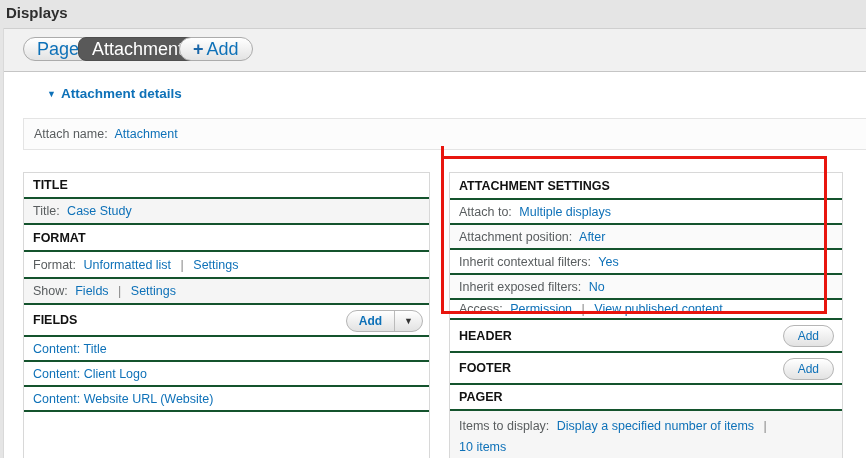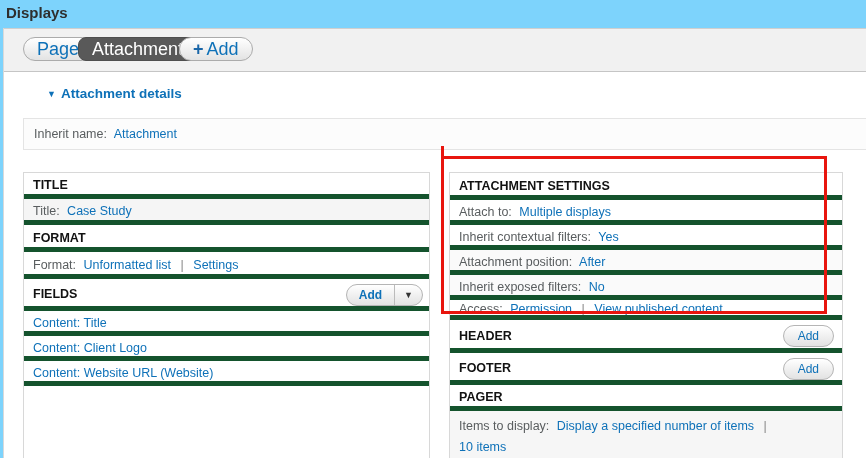--- a/index.html
+++ b/index.html
@@ -1,18 +1,18 @@
 <!DOCTYPE html>
 <html><head>
 <meta charset="utf-8">
 <style>
   * { margin:0; padding:0; box-sizing:border-box; }
   html,body { width:866px; height:458px; background:#ffffff;
     font-family:"Liberation Sans","DejaVu Sans",sans-serif; font-size:12.5px; color:#595d5f; }
-  #screen { position:relative; width:866px; height:458px; overflow:hidden; background:#7dd3fc; }
+  #screen { position:relative; width:866px; height:458px; overflow:hidden; background:#e5e5e5; }
 
   .page-title { position:absolute; left:6px; top:4px; font-size:15px; font-weight:bold; color:#2e2e2e; }
 
   .outer { position:absolute; left:3px; top:28px; width:863px; height:430px;
     border-left:1px solid #d9d9d9; background:#fff; overflow:hidden; }
 
   .toolbar { position:absolute; left:0; top:0; width:863px; height:44px; background:#f1f1f1;
     border-top:1px solid #cfcfcf; border-bottom:1px solid #c5c5c5; }
   .tb-btn { position:absolute; top:8px; height:24px; line-height:22px; padding:0 13px;
     border:1px solid #ababab; border-radius:12px; background:linear-gradient(#ffffff,#e3e3e3);
@@ -23,21 +23,21 @@
   .legend { position:absolute; left:19px; top:58px; font-size:13.5px; font-weight:bold; color:#0e71b8; cursor:pointer;margin-left:24px; }
   .legend .tri { font-size:9px; position:relative; top:-1px; margin-right:5px; }
 
   .display-name-row { position:absolute; left:19px; top:90px; width:845px; height:32px;
     border:1px solid #e4e4e4; background:#fcfcfc; line-height:30px; padding-left:10px; }
 
   .col { position:absolute; top:144px; background:#fff; border:1px solid #d8d8d8; }
   .col-left  { left:19px;  width:407px; height:291px; }
   .col-right { left:445px; width:394px; height:291px; }
 
-  .row { position:relative; width:100%; border-bottom:5px solid #14532d; padding-left:9px; overflow:hidden; white-space:nowrap; }
+  .row { position:relative; width:100%; border-bottom:2px solid #14532d; padding-left:9px; overflow:hidden; white-space:nowrap; }
   .row.hdr { font-weight:bold; color:#121212; font-size:12.5px; }
   .row.stripe { background:#f5f5f5; }
   .row.stripe-soft { background:#fafafa; }
 
   .h26 { height:26px; line-height:25px; }
   .h27 { height:27px; line-height:26px; }
   .h25 { height:25px; line-height:24px; }
   .h32 { height:32px; line-height:31px; }
   .h20 { height:20px; line-height:19px; }
   .h33 { height:33px; line-height:32px; }
@@ -73,38 +73,44 @@
       <button class="tb-btn" style="left:19px;"><span>Page</span></button>
       <button class="tb-btn active" style="left:74px;"><span>Attachment</span></button>
       <button class="tb-btn" style="left:175px;"><span class="plus">+</span><span>Add</span></button>
     </div>
 
     <div class="legend">
       <span class="tri">▼</span><span>Attachment details</span>
     </div>
 
     <div class="display-name-row">
-      <span class="lbl">Inherit name:</span>
+      <span class="lbl">Attach name:</span>
       <a class="lnk">Attachment</a>
     </div>
 
     <div class="col col-left">
       <div class="row hdr h26">
         <span>TITLE</span>
       </div>
       <div class="row h26 stripe">
         <span class="lbl">Title:</span>
         <a class="lnk">Case Study</a>
       </div>
       <div class="row hdr h27">
         <span>FORMAT</span>
       </div>
       <div class="row h27">
         <span class="lbl">Format:</span>
         <a class="lnk">Unformatted list</a>
+        <span class="sep">|</span>
+        <a class="lnk">Settings</a>
+      </div>
+      <div class="row h26 stripe">
+        <span class="lbl">Show:</span>
+        <a class="lnk">Fields</a>
         <span class="sep">|</span>
         <a class="lnk">Settings</a>
       </div>
       <div class="row hdr h32">
         <span>FIELDS</span>
         <span class="split-btn">
           <span class="split-main">Add</span>
           <span class="split-caret">▼</span>
         </span>
       </div>
@@ -121,27 +127,27 @@
     </div>
 
     <div class="col col-right">
       <div class="row hdr h27">
         <span>ATTACHMENT SETTINGS</span>
       </div>
       <div class="row h25">
         <span class="lbl">Attach to:</span>
         <a class="lnk">Multiple displays</a>
       </div>
+      <div class="row h25 stripe-soft">
+        <span class="lbl">Attachment position:</span>
+        <a class="lnk">After</a>
+      </div>
       <div class="row h25">
         <span class="lbl">Inherit contextual filters:</span>
         <a class="lnk">Yes</a>
-      </div>
-      <div class="row h25 stripe-soft">
-        <span class="lbl">Attachment position:</span>
-        <a class="lnk">After</a>
       </div>
       <div class="row h25 stripe-soft">
         <span class="lbl">Inherit exposed filters:</span>
         <a class="lnk">No</a>
       </div>
       <div class="row h20">
         <span class="lbl">Access:</span>
         <a class="lnk">Permission</a>
         <span class="sep">|</span>
         <a class="lnk">View published content</a>

